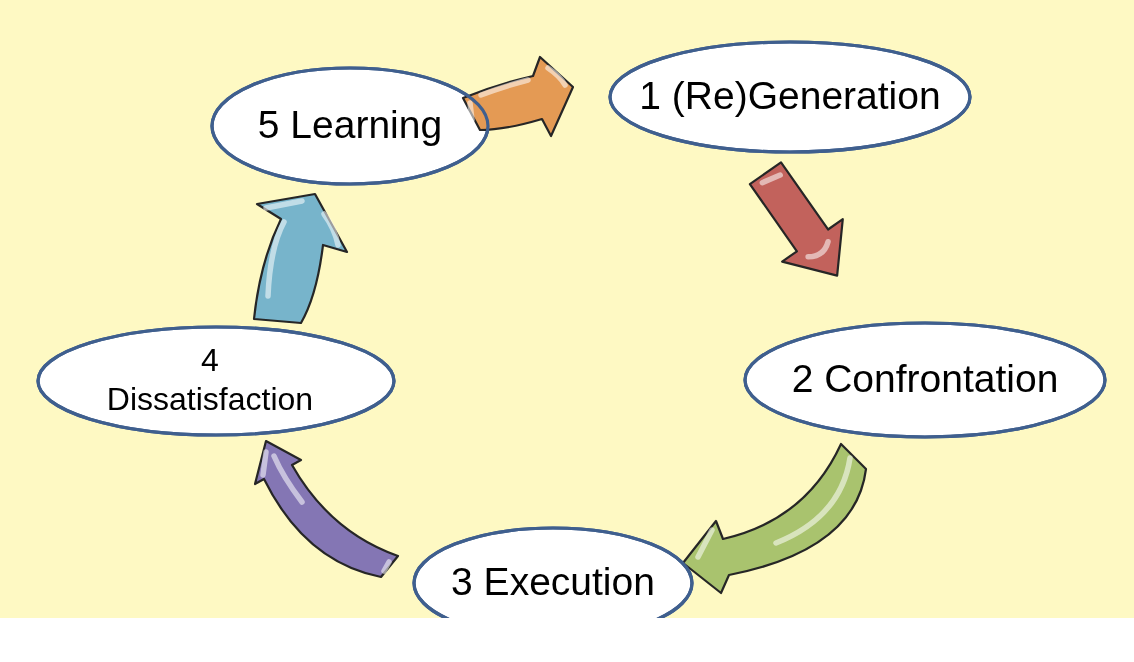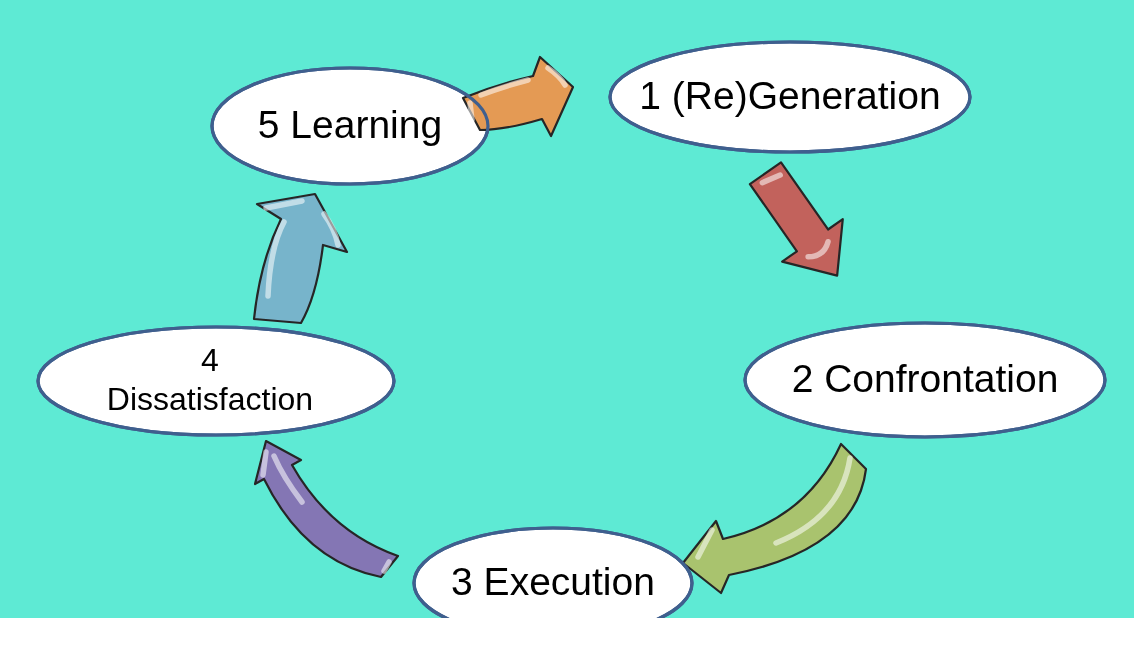--- a/index.html
+++ b/index.html
@@ -4,21 +4,21 @@
 <style>
   html, body {
     margin: 0;
     padding: 0;
     background: #ffffff;
   }
   .stage {
     position: relative;
     width: 1134px;
     height: 618px;
-    background: #5eead4;
+    background: #fef9c3;
     overflow: hidden;
     font-family: "Liberation Sans", sans-serif;
   }
   .stage svg {
     display: block;
     width: 1134px;
     height: 662px;
   }
   .node-shape {
     stroke-width: 3.2;

